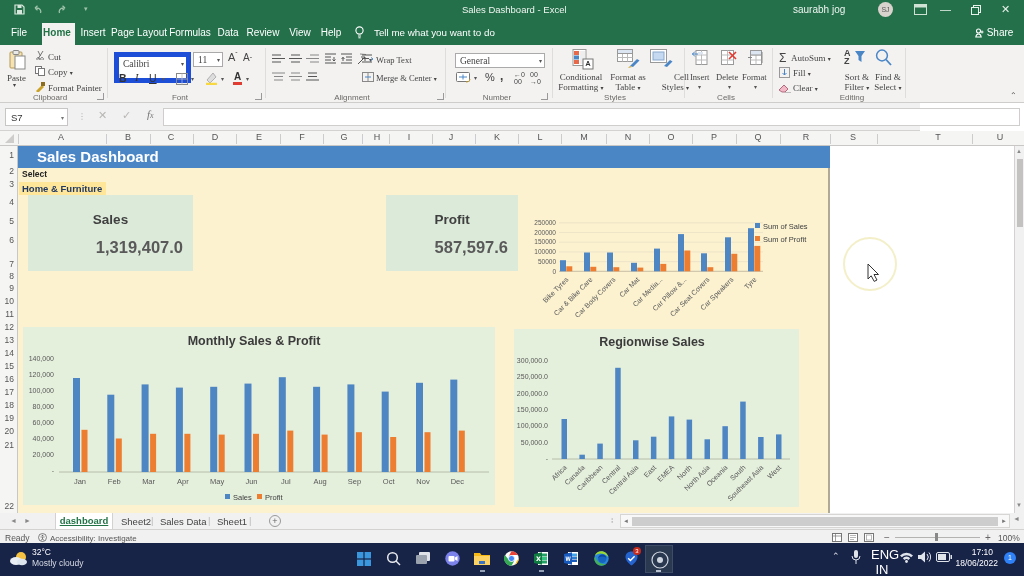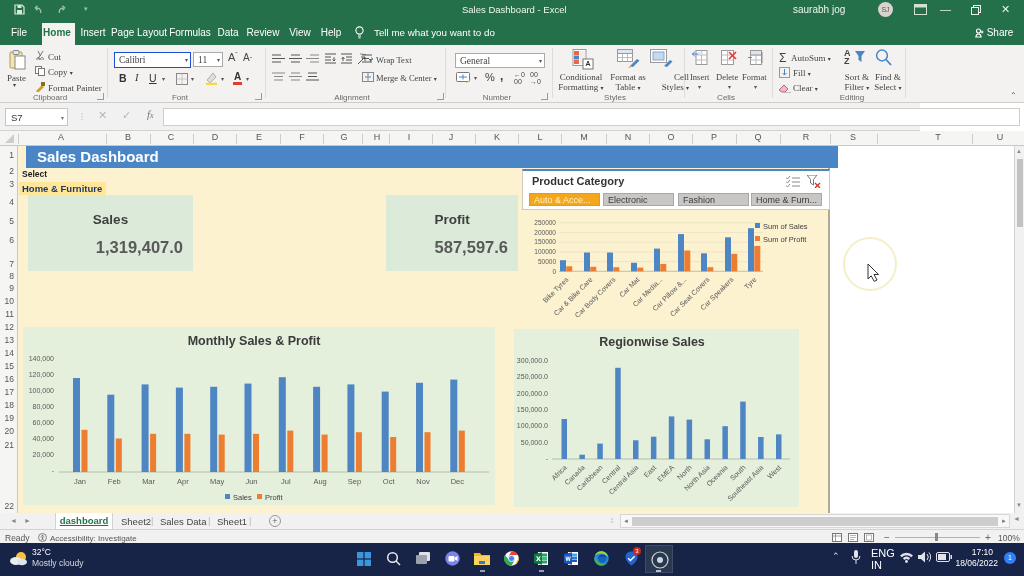--- a/index.html
+++ b/index.html
@@ -20,21 +20,21 @@
 #fbar { position:absolute; left:0; top:103px; width:920px; height:28px; background:#f1f1f1; border-bottom:1px solid #d4d2d0; }
 
 #colhdr { position:absolute; left:0; top:131px; width:1024px; height:15px; background:#f5f5f4; border-bottom:1px solid #c9c7c5; font-size:9px; color:#555; }
 .clet { position:absolute; top:1px; transform:translateX(-50%); }
 .csep { position:absolute; top:3px; height:10px; width:1px; background:#cccccc; }
 
 #grid { position:absolute; left:0; top:146px; width:1024px; height:367px; background:#fff; overflow:hidden; }
 #rowhdr { position:absolute; left:0; top:0; width:18px; height:367px; background:#f5f5f4; border-right:1px solid #c9c7c5; font-size:8.5px; color:#555; }
 .rnum { position:absolute; right:3px; transform:translateY(-50%); }
 #dash { position:absolute; left:18px; top:0; width:812px; height:367px; background:#fcf2d0; border-right:2px solid #b0a995; }
-#banner { position:absolute; left:8px; top:0px; width:812px; height:21.5px; background:#4a86c6; color:#fff; font-weight:bold; font-size:15px; line-height:21px; padding-left:11px; }
+#banner { position:absolute; left:0px; top:0px; width:812px; height:21.5px; background:#4a86c6; color:#fff; font-weight:bold; font-size:15px; line-height:21px; padding-left:19px; }
 
 .kpi { position:absolute; background:#dcead9; }
 .kpi .t { font-weight:bold; font-size:13.5px; color:#404040; text-align:center; margin-top:17px; }
 .kpi .v { font-weight:bold; font-size:16.5px; color:#595959; text-align:right; margin-top:11px; padding-right:10px; }
 
 #slicer { position:absolute; left:504px; top:23px; width:308px; height:41px; background:#fff; border:1px solid #cfcabc; border-top:2px solid #4a86c6; }
 .sbtn { position:absolute; top:22px; height:13px; font-size:9px; line-height:13px; text-align:left; padding-left:4px; overflow:hidden; white-space:nowrap; }
 
 .panel { position:absolute; background:#e4efdc; }
 
@@ -127,21 +127,21 @@
         <rect x="3.5" y="2.5" width="6" height="7" fill="#fff" stroke="#777"></rect>
       </svg>
   <div class="rtxt abs" style="left:48px;top:22px">Copy <span style="font-size:6px">▾</span></div>
   <svg class="abs" style="left:35px;top:37px" width="11" height="10" viewBox="0 0 11 10">
         <path d="M1 9L7 3l2 2-6 6z" fill="#c9a227"></path>
         <rect x="6" y="0" width="4" height="4" fill="#8a6d1f"></rect>
       </svg>
   <div class="rtxt abs" style="left:48px;top:38px">Format Painter</div>
   <div class="abs" style="left:97px;top:48px;width:7px;height:7px;border-right:1px solid #999;border-bottom:1px solid #999"></div>
 
-  <div class="abs" style="left:114px;top:7px;width:77px;height:16px;background:#fff;border:1px solid #1d4ed8">
+  <div class="abs" style="left:114px;top:7px;width:77px;height:31px;background:#fff;border:5px solid #1d4ed8">
         <span class="rtxt" style="position:absolute;left:4px;top:2px;font-size:9.5px">Calibri</span>
         <span style="position:absolute;right:2px;top:3px;font-size:6px;color:#555">▾</span>
       </div>
   <div class="abs" style="left:193px;top:7px;width:30px;height:15px;background:#fff;border:1px solid #aaa">
         <span class="rtxt" style="position:absolute;left:4px;top:2px;font-size:9.5px">11</span>
         <span style="position:absolute;right:2px;top:3px;font-size:6px;color:#555">▾</span>
       </div>
   <div class="abs" style="left:228px;top:6px;font-size:11px;color:#444">A<span style="font-size:7px;vertical-align:4px">ˆ</span></div>
   <div class="abs" style="left:243px;top:7px;font-size:10px;color:#444">A<span style="font-size:7px;vertical-align:-1px">ˇ</span></div>
   <div class="abs" style="left:119px;top:27px;font-size:10.5px;font-weight:bold;color:#333">B</div>
@@ -365,35 +365,20 @@
     <div class="abs" style="left:0.5px;top:36px;width:87px;height:12.5px;background:#ffe699"></div>
     <div class="abs" style="left:4px;top:37px;font-size:9.5px;font-weight:bold;color:#1f3864;white-space:nowrap">Home &amp; Furniture</div>
     <div class="kpi" style="left:10px;top:48.5px;width:165px;height:76px">
           <div class="t">Sales</div>
           <div class="v">1,319,407.0</div>
         </div>
     <div class="kpi" style="left:368px;top:48.5px;width:132px;height:76px">
           <div class="t">Profit</div>
           <div class="v">587,597.6</div>
         </div>
-    <div id="slicer">
-      <div class="abs" style="left:9px;top:4px;font-size:11px;font-weight:bold;color:#333">Product Category</div>
-      <svg class="abs" style="left:263px;top:5px" width="14" height="11" viewBox="0 0 14 11">
-            <path d="M0 1.5l1.5 1.5L4 0M0 5.5l1.5 1.5L4 4M0 9.5l1.5 1.5L4 8" fill="none" stroke="#888"></path>
-            <path d="M6 2h8M6 6h8M6 10h8" stroke="#888"></path>
-          </svg>
-      <svg class="abs" style="left:284px;top:4px" width="14" height="13" viewBox="0 0 14 13">
-            <path d="M0 0h10L6.5 4.5V10L3.5 8V4.5z" fill="none" stroke="#777"></path>
-            <path d="M8 8l5 5M13 8l-5 5" stroke="#c0392b" stroke-width="1.3"></path>
-          </svg>
-      <div class="sbtn" style="left:6px;width:71px;background:#f4a71d;color:#fcf0c8;border:1px solid #e09a28">Auto &amp; Acce...</div>
-      <div class="sbtn" style="left:80px;width:71px;background:#c9c7c5;color:#3b3b3b;border:1px solid #a9a7a5">Electronic</div>
-      <div class="sbtn" style="left:155px;width:71px;background:#c9c7c5;color:#3b3b3b;border:1px solid #a9a7a5">Fashion</div>
-      <div class="sbtn" style="left:228px;width:71px;background:#c9c7c5;color:#3b3b3b;border:1px solid #a9a7a5">Home &amp; Furn...</div>
-    </div>
     <svg class="abs" style="left:505px;top:64px" width="307" height="120" viewBox="0 0 307 120">
           <g stroke="#e8dfc4" stroke-width="0.7">
             <line x1="36" x2="240" y1="51.6" y2="51.6"></line>
             <line x1="36" x2="240" y1="41.9" y2="41.9"></line>
             <line x1="36" x2="240" y1="32.2" y2="32.2"></line>
             <line x1="36" x2="240" y1="22.5" y2="22.5"></line>
             <line x1="36" x2="240" y1="12.8" y2="12.8"></line>
           </g>
           <line x1="36" x2="240" y1="61.3" y2="61.3" stroke="#b9b19a" stroke-width="0.8"></line>
           <g font-size="6.5" fill="#595959" text-anchor="end">
@@ -692,21 +677,21 @@
     <svg style="position:absolute;left:5px;top:5px" width="18" height="18" viewBox="0 0 18 18">
           <circle cx="9" cy="9" r="8" fill="none" stroke="#cfd6e0" stroke-width="1.2"></circle>
           <circle cx="9" cy="9" r="3" fill="#cfd6e0"></circle>
         </svg>
   </div>
   <span class="abs" style="left:832px;top:8px;color:#dfe3ea;font-size:9px">⌃</span>
   <svg class="abs" style="left:851px;top:7px" width="10" height="15" viewBox="0 0 10 15">
         <rect x="3" y="0" width="4" height="8" rx="2" fill="#dfe3ea"></rect>
         <path d="M1 6a4 4 0 0 0 8 0M5 10v4" stroke="#dfe3ea" fill="none"></path>
       </svg>
-  <span class="abs" style="left:871px;top:4px;font-size:11px;color:#fff;width:22px">ENG<br>IN</span>
+  <span class="abs" style="left:871px;top:4px;font-size:13px;color:#fff;text-align:center;width:22px">ENG<br>IN</span>
   <svg class="abs" style="left:900px;top:9px" width="13" height="11" viewBox="0 0 13 11">
         <path d="M0 3.5A9 9 0 0 1 13 3.5L11.2 5.3a6.5 6.5 0 0 0-9.4 0zM2.8 6.2a5 5 0 0 1 7.4 0L8.4 8a2.5 2.5 0 0 0-3.8 0z" fill="#dfe3ea"></path>
         <circle cx="6.5" cy="9.5" r="1.4" fill="#dfe3ea"></circle>
       </svg>
   <svg class="abs" style="left:918px;top:8px" width="13" height="12" viewBox="0 0 13 12">
         <path d="M0 4h3l4-3.5v11L3 8H0z" fill="#dfe3ea"></path>
         <path d="M9 3a4.5 4.5 0 0 1 0 6M11 1.5a7 7 0 0 1 0 9" fill="none" stroke="#dfe3ea"></path>
       </svg>
   <svg class="abs" style="left:936px;top:9px" width="16" height="10" viewBox="0 0 16 10">
         <rect x="0.5" y="0.5" width="13" height="9" rx="1.5" fill="none" stroke="#dfe3ea"></rect>

